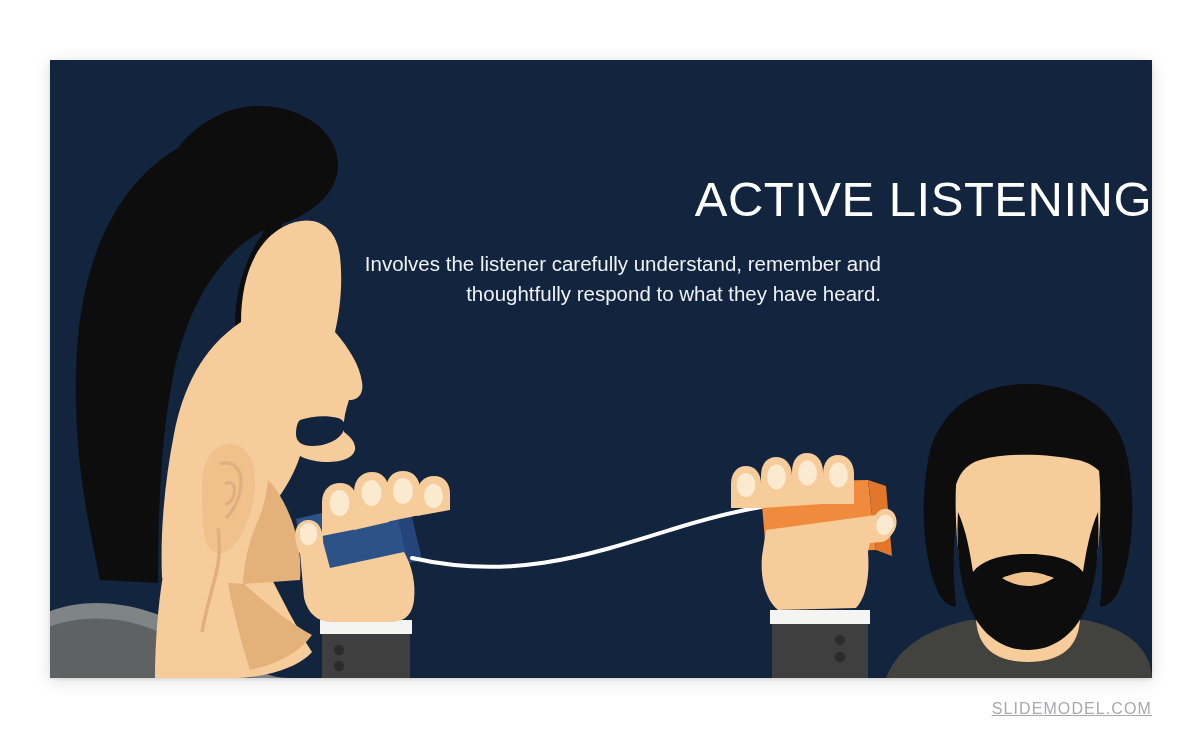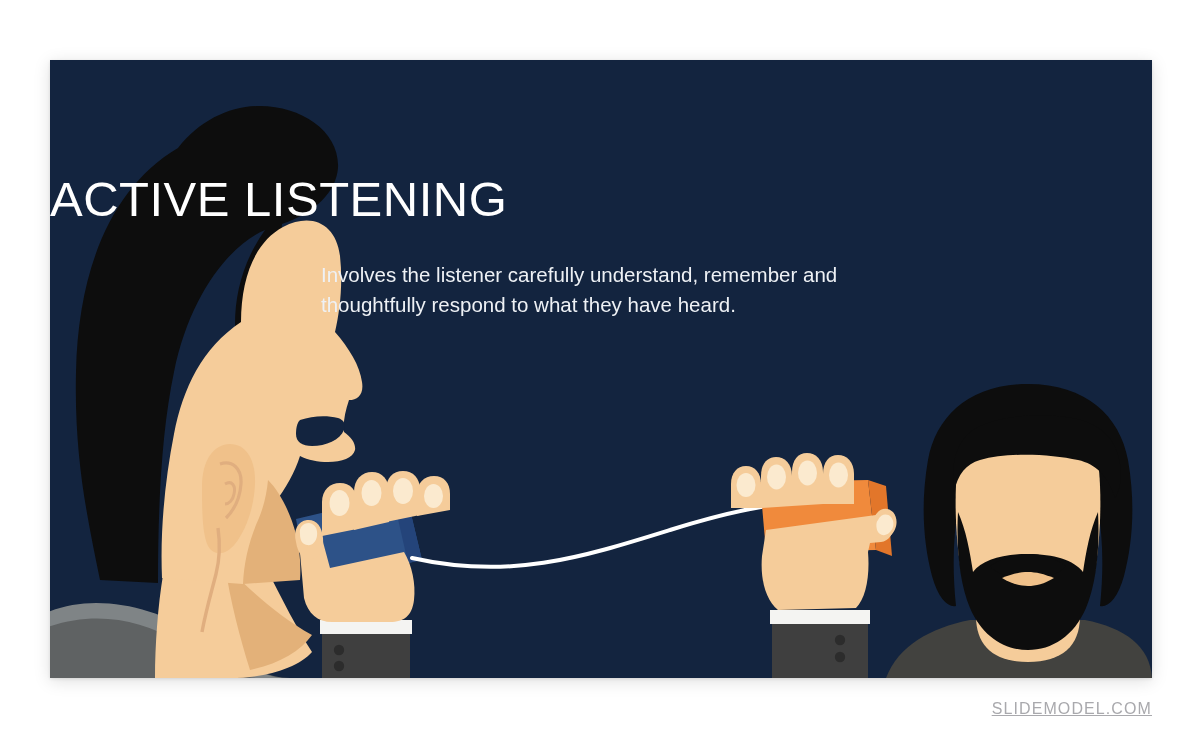--- a/index.html
+++ b/index.html
@@ -31,36 +31,36 @@
     overflow: hidden;
     box-shadow: 0 3px 16px rgba(0,0,0,0.13), 0 1px 3px rgba(0,0,0,0.10);
   }
 
   
   #text-block {
     position: absolute;
     left: 0;
     top: 110px;
     width: 1102px;
-    text-align: left;
+    text-align: right;
     z-index: 40;
     pointer-events: none;
   }
 
   #slide-title {
     font-size: 49px;
     line-height: 58px;
     letter-spacing: 0.5px;
     color: #ffffff;
     font-weight: 400;
     white-space: nowrap;
   }
 
   #slide-subtitle {
-    margin: 32px auto 0;
+    margin: 21px auto 0;
     width: 560px;
     font-size: 20.5px;
     line-height: 30px;
     color: #eef1f5;
     font-weight: 400;
   }
 
   
   #artwork {
     position: absolute;

